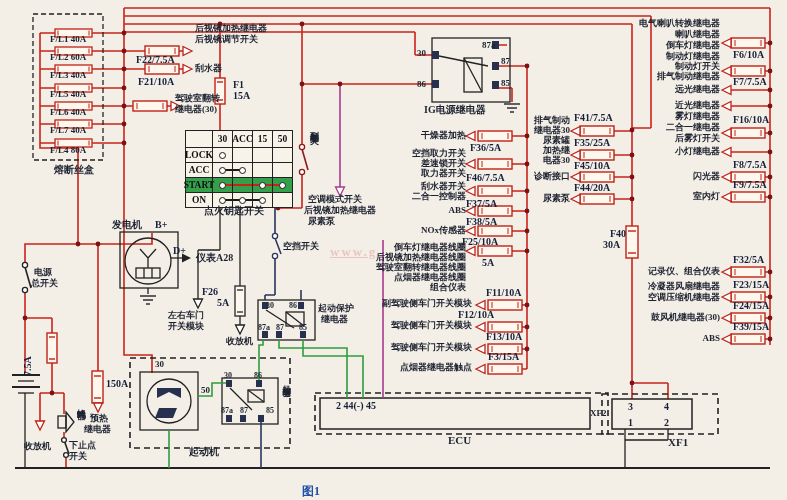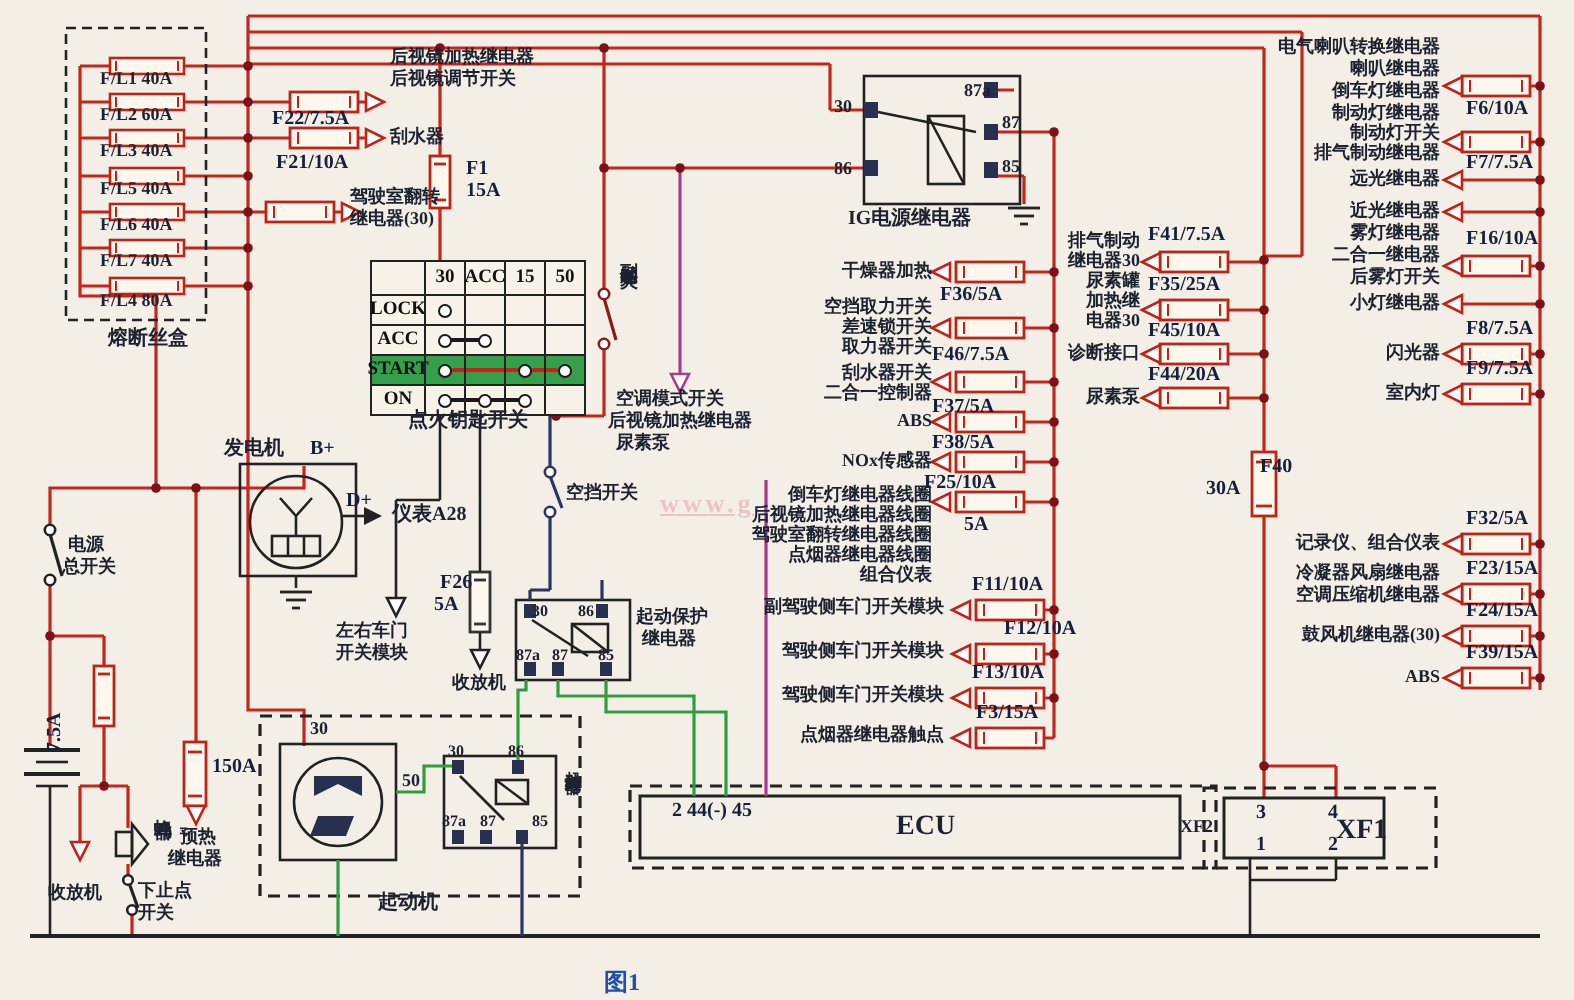--- a/index.html
+++ b/index.html
@@ -5,21 +5,21 @@
   html,body{margin:0;padding:0;background:#888;}
   #stage{position:relative;width:787px;height:500px;background:#f3efe7;overflow:hidden;
          font-family:"Liberation Serif","DejaVu Serif",serif;}
   #wires{position:absolute;left:0;top:0;}
   .t{position:absolute;font:bold 9px "Liberation Serif","DejaVu Serif",serif;color:#1d2230;
      white-space:nowrap;line-height:1.05;}
   .f{position:absolute;font:bold 10px "Liberation Serif","DejaVu Serif",serif;color:#16203a;
      white-space:nowrap;line-height:1;}
   .s8{font-size:8px;}
   .s10{font-size:10px;}
-  .s11{font-size:14px;}
+  .s11{font-size:11px;margin-top:28px;}
   .vert{writing-mode:vertical-rl;text-orientation:upright;letter-spacing:1px;}
   .rot90{transform:rotate(-90deg);transform-origin:0 100%;}
   .tr{text-align:right;}
   
   #ig-table{position:absolute;left:185px;top:130px;border:1.4px solid #222;background:#f8f3e8;}
   .igrow{display:flex;position:relative;height:14px;border-top:1px solid #222;}
   .igrow.igh{height:16px;border-top:none;}
   .igc{width:19px;border-left:1px solid #222;display:flex;align-items:center;justify-content:center;
        font:bold 9.5px "Liberation Serif","DejaVu Serif",serif;color:#111;position:relative;z-index:1;}
   .igc.name{width:26px;border-left:none;}
@@ -419,21 +419,21 @@
 <span class="t" style="left:501px;top:79px">85</span>
 
 <span class="t" style="left:318px;top:304px">起动保护</span>
 <span class="t" style="left:321px;top:315px">继电器</span>
 <span class="t s8" style="left:266px;top:302px">30</span>
 <span class="t s8" style="left:289px;top:302px">86</span>
 <span class="t s8" style="left:258px;top:324px">87a</span>
 <span class="t s8" style="left:276px;top:324px">87</span>
 <span class="t s8" style="left:299px;top:324px">85</span>
 
-<span class="f" style="left:220px;top:287px">F26</span>
+<span class="f" style="left:202px;top:287px">F26</span>
 <span class="f" style="left:217px;top:298px">5A</span>
 <span class="t" style="left:168px;top:311px">左右车门</span>
 <span class="t" style="left:168px;top:322px">开关模块</span>
 <span class="t" style="left:226px;top:337px">收放机</span>
 
 <span class="t" style="left:34px;top:268px">电源</span>
 <span class="t" style="left:31px;top:279px">总开关</span>
 <span class="f rot90" style="left:33px;top:366px">7.5A</span>
 <span class="f" style="left:106px;top:379px">150A</span>
 <span class="t" style="left:90px;top:414px">预热</span>
@@ -468,38 +468,38 @@
 <span class="f" style="left:462px;top:237px">F25/10A</span>
 <span class="t tr" style="right:321px;top:243px">倒车灯继电器线圈</span>
 <span class="t tr" style="right:321px;top:253px">后视镜加热继电器线圈</span>
 <span class="t tr" style="right:321px;top:263px">驾驶室翻转继电器线圈</span>
 <span class="t tr" style="right:321px;top:273px">点烟器继电器线圈</span>
 <span class="t tr" style="right:321px;top:283px">组合仪表</span>
 <span class="f" style="left:482px;top:258px">5A</span>
 <span class="t tr" style="right:315px;top:299px">副驾驶侧车门开关模块</span>
 <span class="f" style="left:486px;top:288px">F11/10A</span>
 <span class="t tr" style="right:315px;top:321px">驾驶侧车门开关模块</span>
-<span class="f" style="left:502px;top:310px">F12/10A</span>
+<span class="f" style="left:458px;top:310px">F12/10A</span>
 <span class="t tr" style="right:315px;top:343px">驾驶侧车门开关模块</span>
 <span class="f" style="left:486px;top:332px">F13/10A</span>
 <span class="t tr" style="right:315px;top:363px">点烟器继电器触点</span>
 <span class="f" style="left:488px;top:352px">F3/15A</span>
 
 <span class="t tr" style="right:217px;top:116px">排气制动</span>
 <span class="t tr" style="right:217px;top:126px">继电器30</span>
 <span class="f" style="left:574px;top:113px">F41/7.5A</span>
 <span class="t tr" style="right:217px;top:136px">尿素罐</span>
 <span class="t tr" style="right:217px;top:146px">加热继</span>
 <span class="t tr" style="right:217px;top:156px">电器30</span>
 <span class="f" style="left:574px;top:138px">F35/25A</span>
 <span class="t tr" style="right:217px;top:172px">诊断接口</span>
 <span class="f" style="left:574px;top:161px">F45/10A</span>
 <span class="t tr" style="right:217px;top:194px">尿素泵</span>
 <span class="f" style="left:574px;top:183px">F44/20A</span>
-<span class="f" style="left:630px;top:229px">F40</span>
+<span class="f" style="left:610px;top:229px">F40</span>
 <span class="f" style="left:603px;top:240px">30A</span>
 
 <span class="t tr" style="right:67px;top:19px">电气喇叭转换继电器</span>
 <span class="t tr" style="right:67px;top:30px">喇叭继电器</span>
 <span class="t tr" style="right:67px;top:41px">倒车灯继电器</span>
 <span class="f" style="left:733px;top:50px">F6/10A</span>
 <span class="t tr" style="right:67px;top:52px">制动灯继电器</span>
 <span class="t tr" style="right:67px;top:62px">制动灯开关</span>
 <span class="t tr" style="right:67px;top:72px">排气制动继电器</span>
 <span class="f" style="left:733px;top:77px">F7/7.5A</span>

